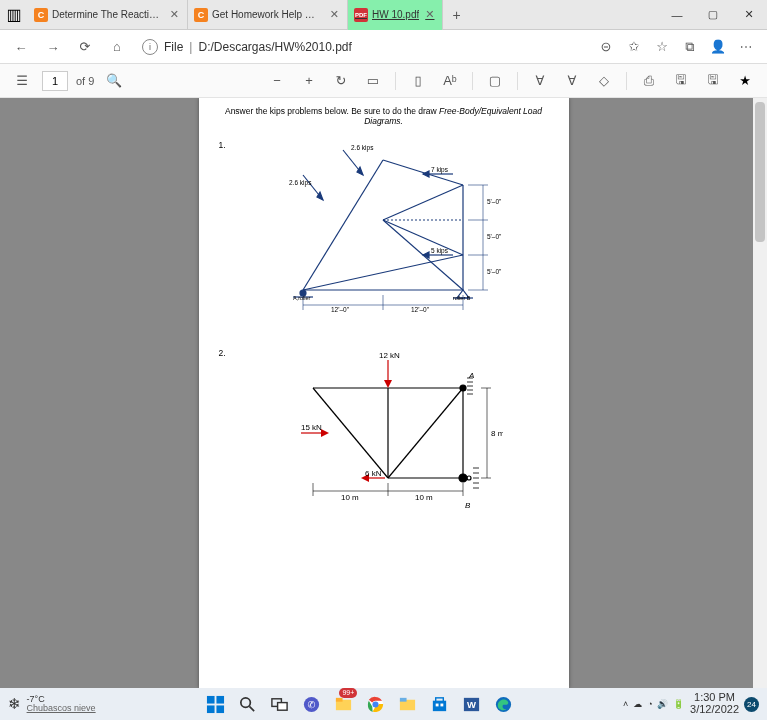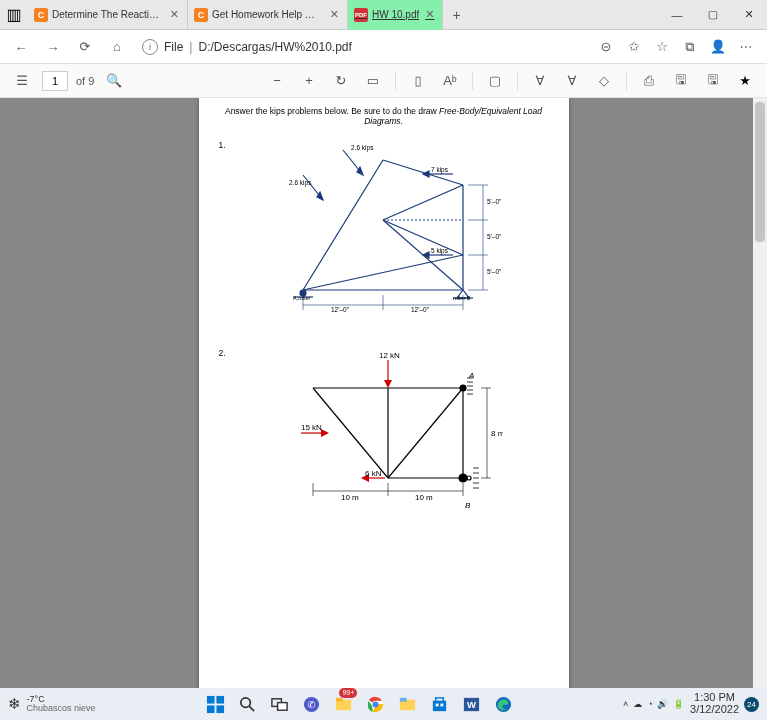--- a/index.html
+++ b/index.html
@@ -281,21 +281,21 @@
   <div class="scrollbar">
     <div class="scroll-thumb"></div>
   </div>
 </div>
 
 <div class="taskbar">
   <div class="weather">
     <span class="wicon">❄</span>
     <div>
       <div>-7°C</div>
-      <div style="color:#666;">Chubascos nieve</div>
+      <div style="color:#666;text-decoration:underline;">Chubascos nieve</div>
     </div>
   </div>
   <div class="tb-center">
     <div class="task-icon">
         <svg viewBox="0 0 20 20">
           <rect x="1" y="1" width="8" height="8" fill="#0078d4"></rect>
           <rect x="11" y="1" width="8" height="8" fill="#0078d4"></rect>
           <rect x="1" y="11" width="8" height="8" fill="#0078d4"></rect>
           <rect x="11" y="11" width="8" height="8" fill="#0078d4"></rect>
         </svg>

